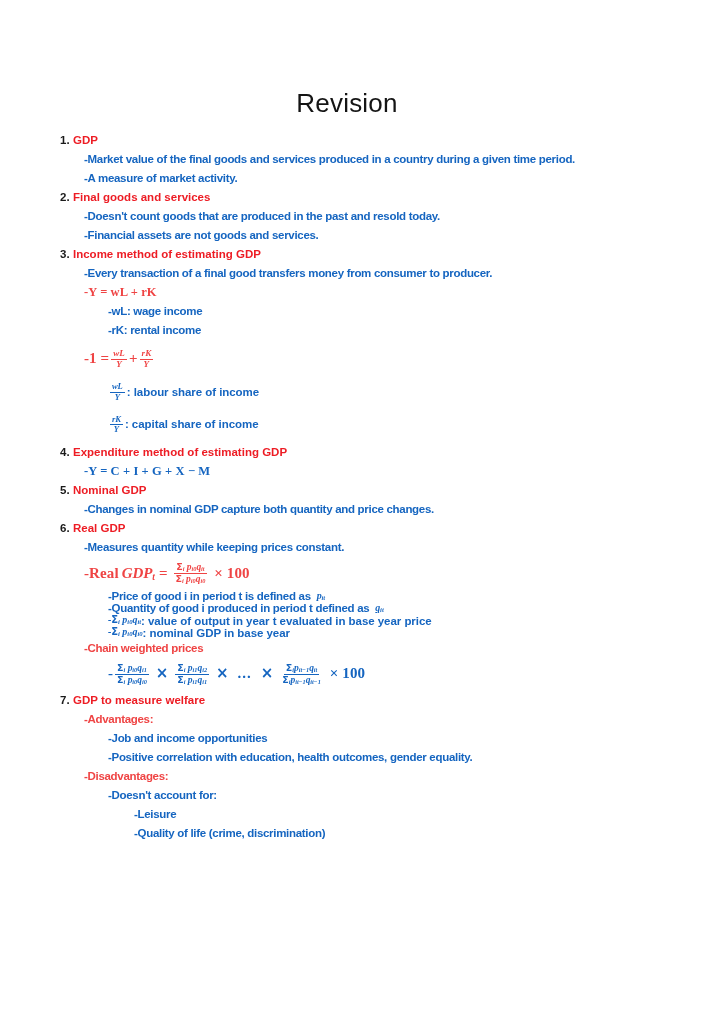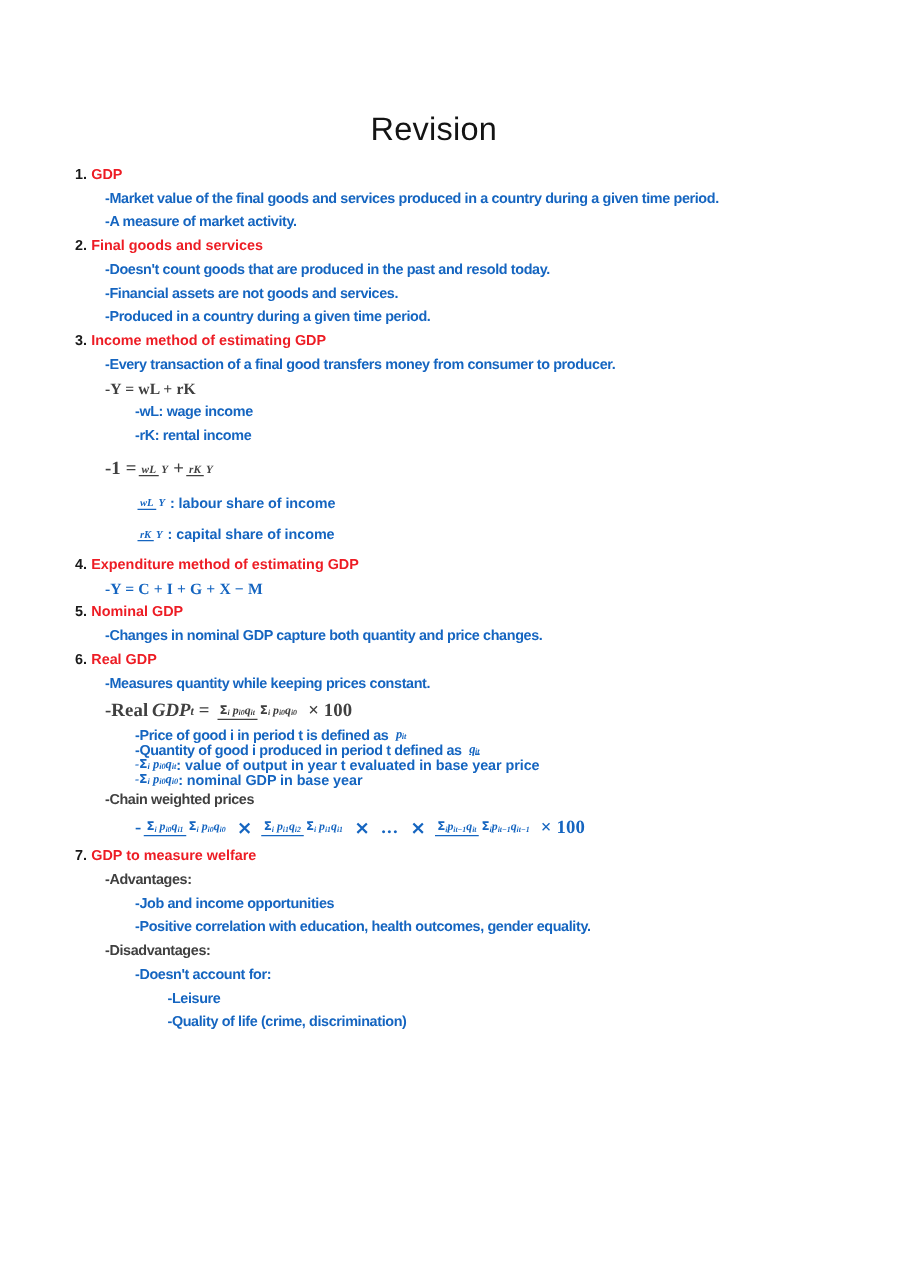--- a/index.html
+++ b/index.html
@@ -66,21 +66,21 @@
   .lv1, .lv2, .lv3, .lv4 {
     font-size: 11.5px;
     line-height: 19px;
     letter-spacing: -0.05px;
   }
   .lv1 { padding-left: 28px; }
   .lv2 { padding-left: 52px; }
   .lv3 { padding-left: 78px; }
 
   .blue { color: #1565C0; font-weight: bold; }
-  .red  { color: #404040; font-weight: bold; }
+  .red  { color: #ef4444; font-weight: bold; }
 
   .dash { letter-spacing: -0.3px; }
 
   
   .math {
     font-family: "Liberation Serif", serif;
     font-weight: bold;
     letter-spacing: 0.1px;
   }
   .math-it {
@@ -91,21 +91,21 @@
   .eq-line {
     display: flex;
     align-items: center;
     line-height: 1.05;
   }
   .eq-big {
     font-size: 15px;
   }
   .frac {
     display: inline-flex;
-    flex-direction: row;
+    flex-direction: column;
     align-items: center;
     vertical-align: middle;
     margin: 0 2px;
     line-height: 1.08;
   }
   .frac .top {
     padding: 0 2px 0px 2px;
     border-bottom: 1.4px solid currentColor;
     white-space: nowrap;
   }
@@ -161,21 +161,20 @@
       <div class="lv1 blue dash">-A measure of market activity.</div>
     </li>
 
     <li class="num-item">
       <div class="num-row">
         <span class="num-marker">2.</span>
         <span class="num-label">Final goods and services</span>
       </div>
       <div class="lv1 blue dash">-Doesn't count goods that are produced in the past and resold today.</div>
       <div class="lv1 blue dash">-Financial assets are not goods and services.</div>
-      <div class="lv1 blue dash">-Produced in a country during a given time period.</div>
     </li>
 
     <li class="num-item">
       <div class="num-row">
         <span class="num-marker">3.</span>
         <span class="num-label">Income method of estimating GDP</span>
       </div>
       <div class="lv1 blue dash">-Every transaction of a final good transfers money from consumer to producer.</div>
       <div class="lv1 red math" style="font-size:12.5px;">-Y = wL + rK</div>
       <div class="lv2 blue dash">-wL: wage income</div>

